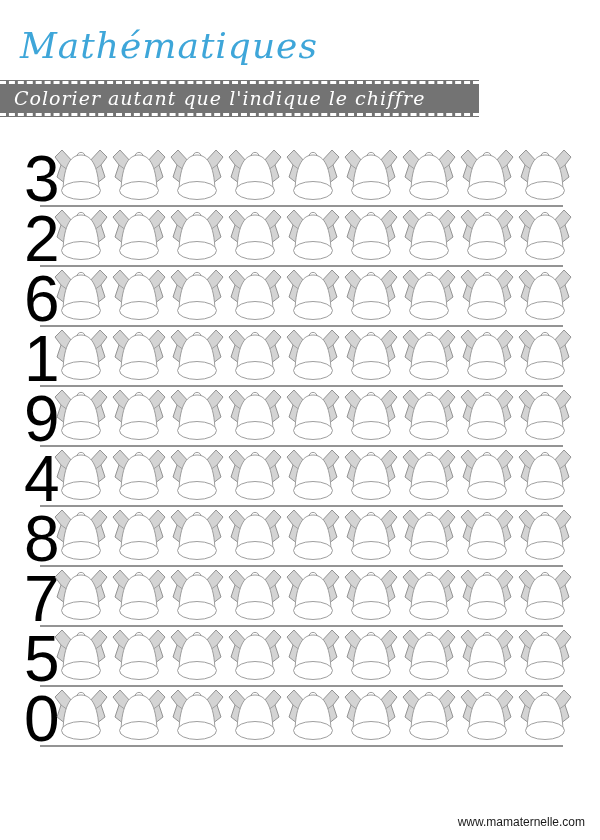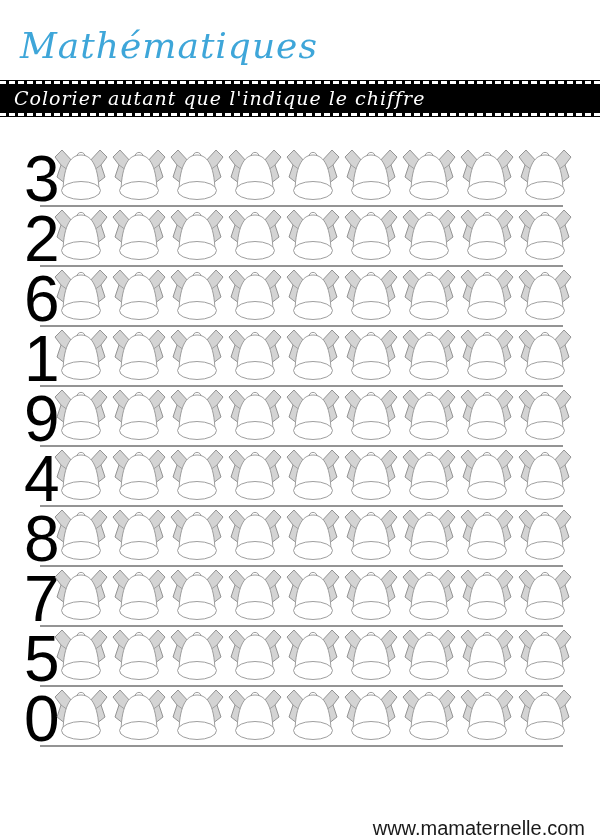--- a/index.html
+++ b/index.html
@@ -16,22 +16,22 @@
     font-family:"DejaVu Serif", serif;
     font-style:italic;
     font-size:36px;
     letter-spacing:1px;
     color:#3ea6d9;
     margin-top:19px;
   }
   
   .banner{
     position:absolute;top:80px;left:0;
-    width:600px;height:37px;
-    background:#000000;
+    width:479px;height:37px;
+    background:#737373;
   }
   .banner .dash-top{
     position:absolute;top:1px;left:0;right:0;height:0;
     border-top:3px dashed #ffffff;
   }
   .banner .dash-bottom{
     position:absolute;bottom:1px;left:0;right:0;height:0;
     border-bottom:3px dashed #ffffff;
   }
   .banner-text{
@@ -65,22 +65,22 @@
     width:58px;height:54px;
     flex:0 0 58px;
   }
   .row-line{
     position:absolute;left:40px;bottom:0;
     width:523px;height:0;
     border-top:2px solid #949494;
   }
   
   .footer-url{
-    position:absolute;right:15px;bottom:0;
-    font-size:20px;
+    position:absolute;right:15px;bottom:11px;
+    font-size:12px;
     color:#1a1a1a;
     margin-top:42px;
   }
 </style>
 </head>
 <body>
 
 <div class="page-title">Mathématiques</div>
 
 <div class="banner">

